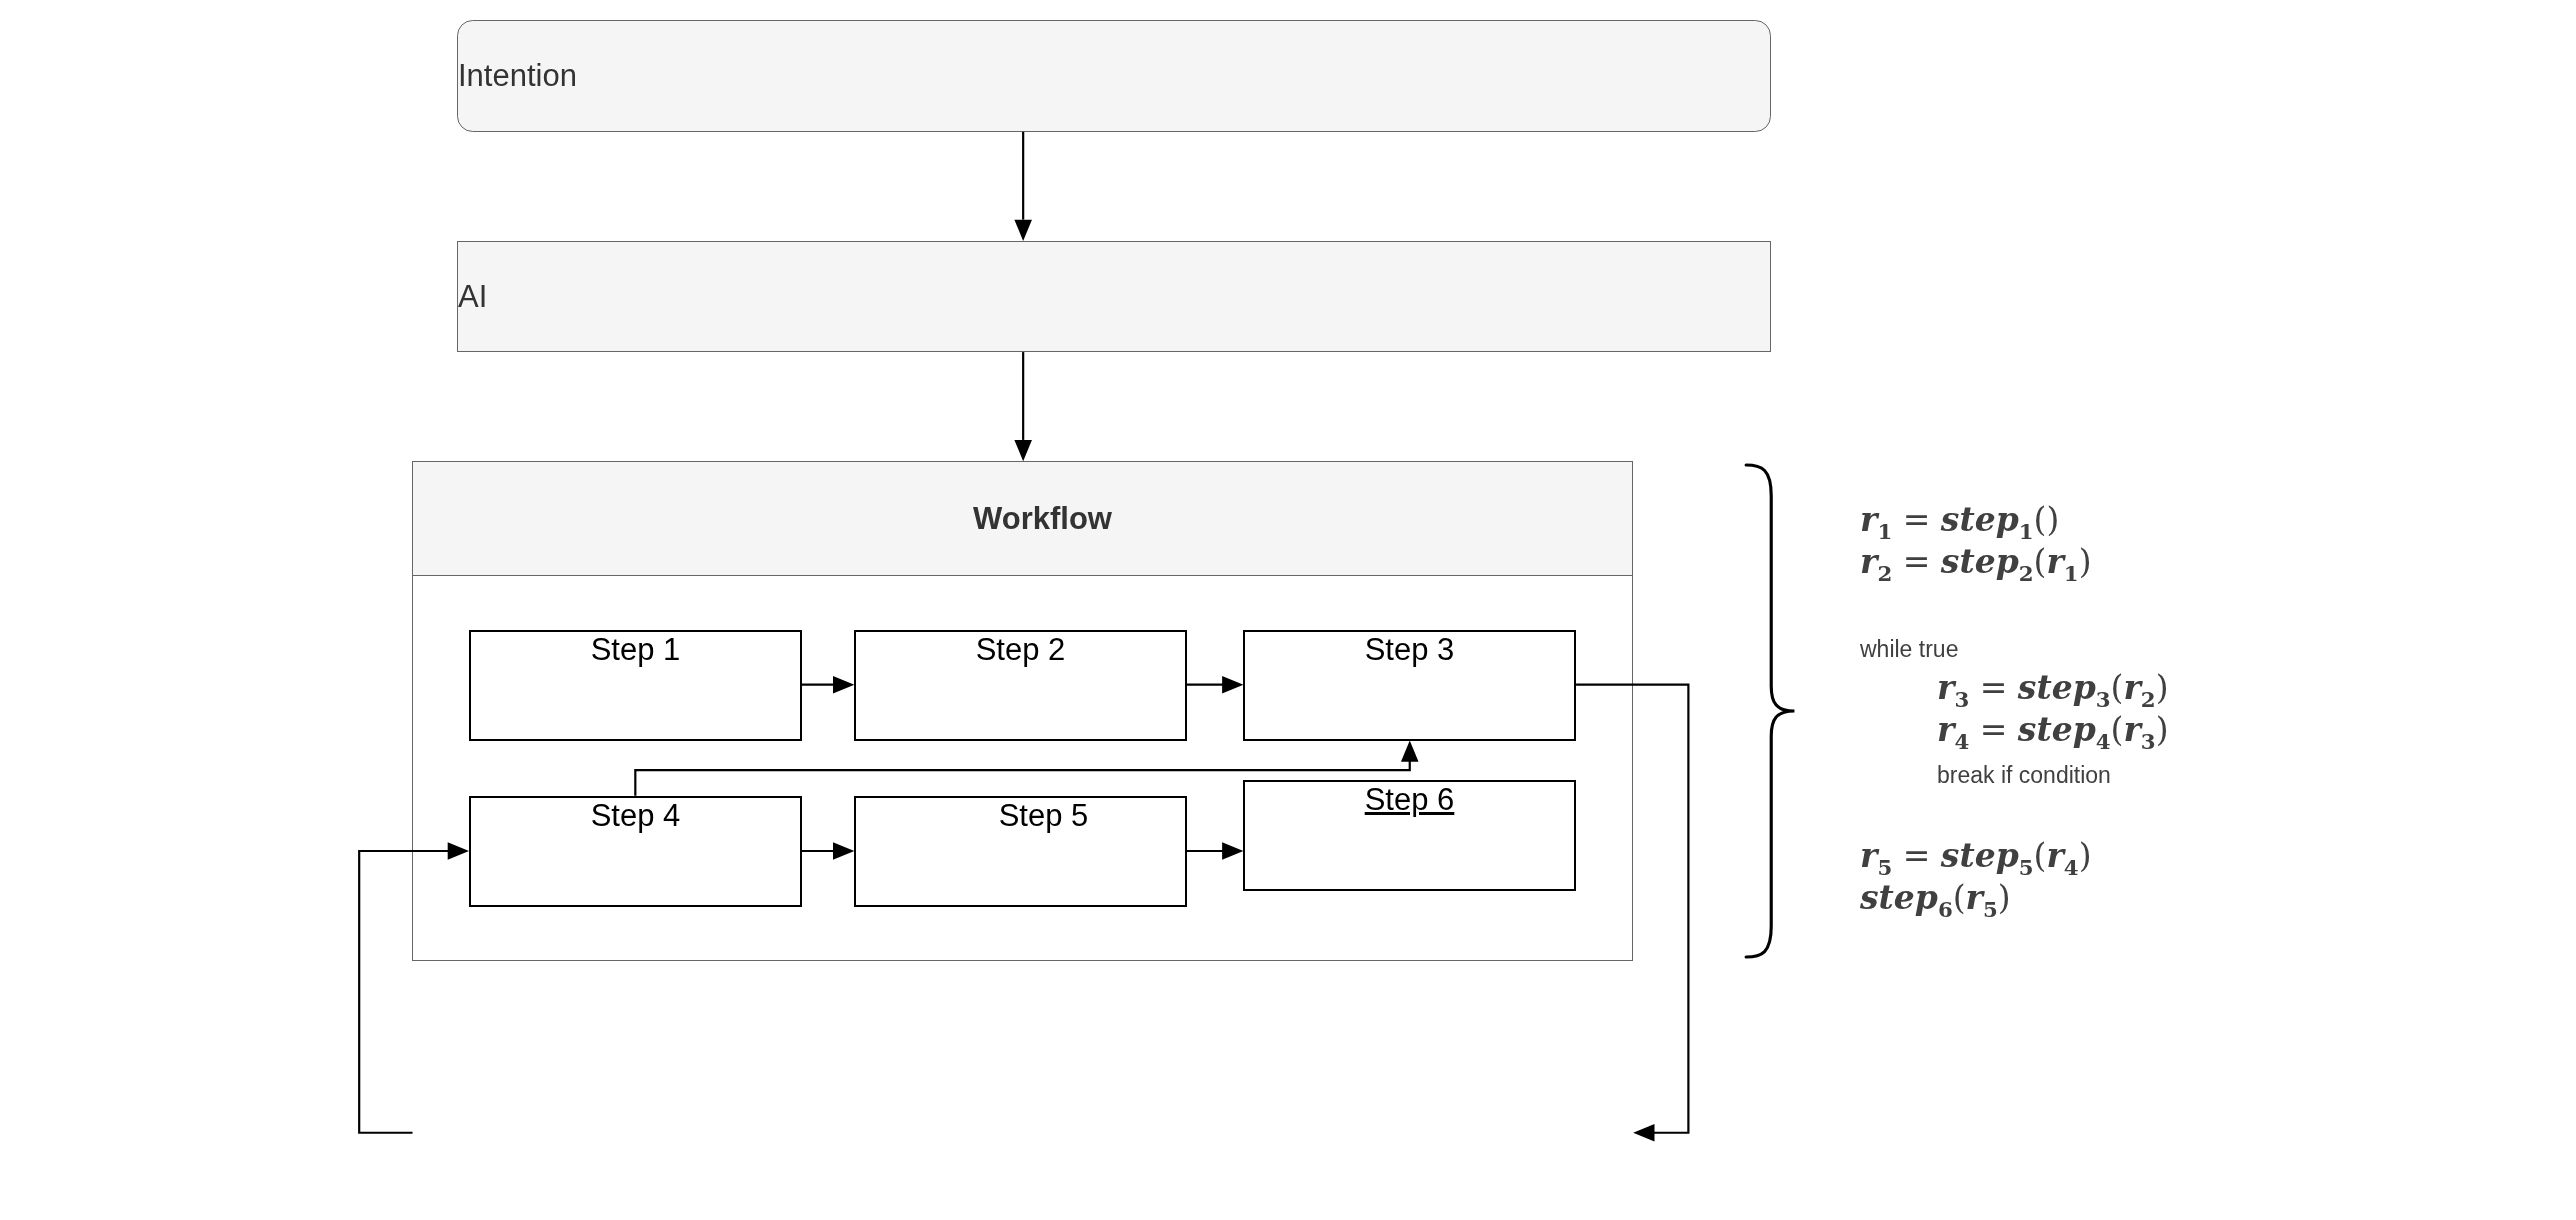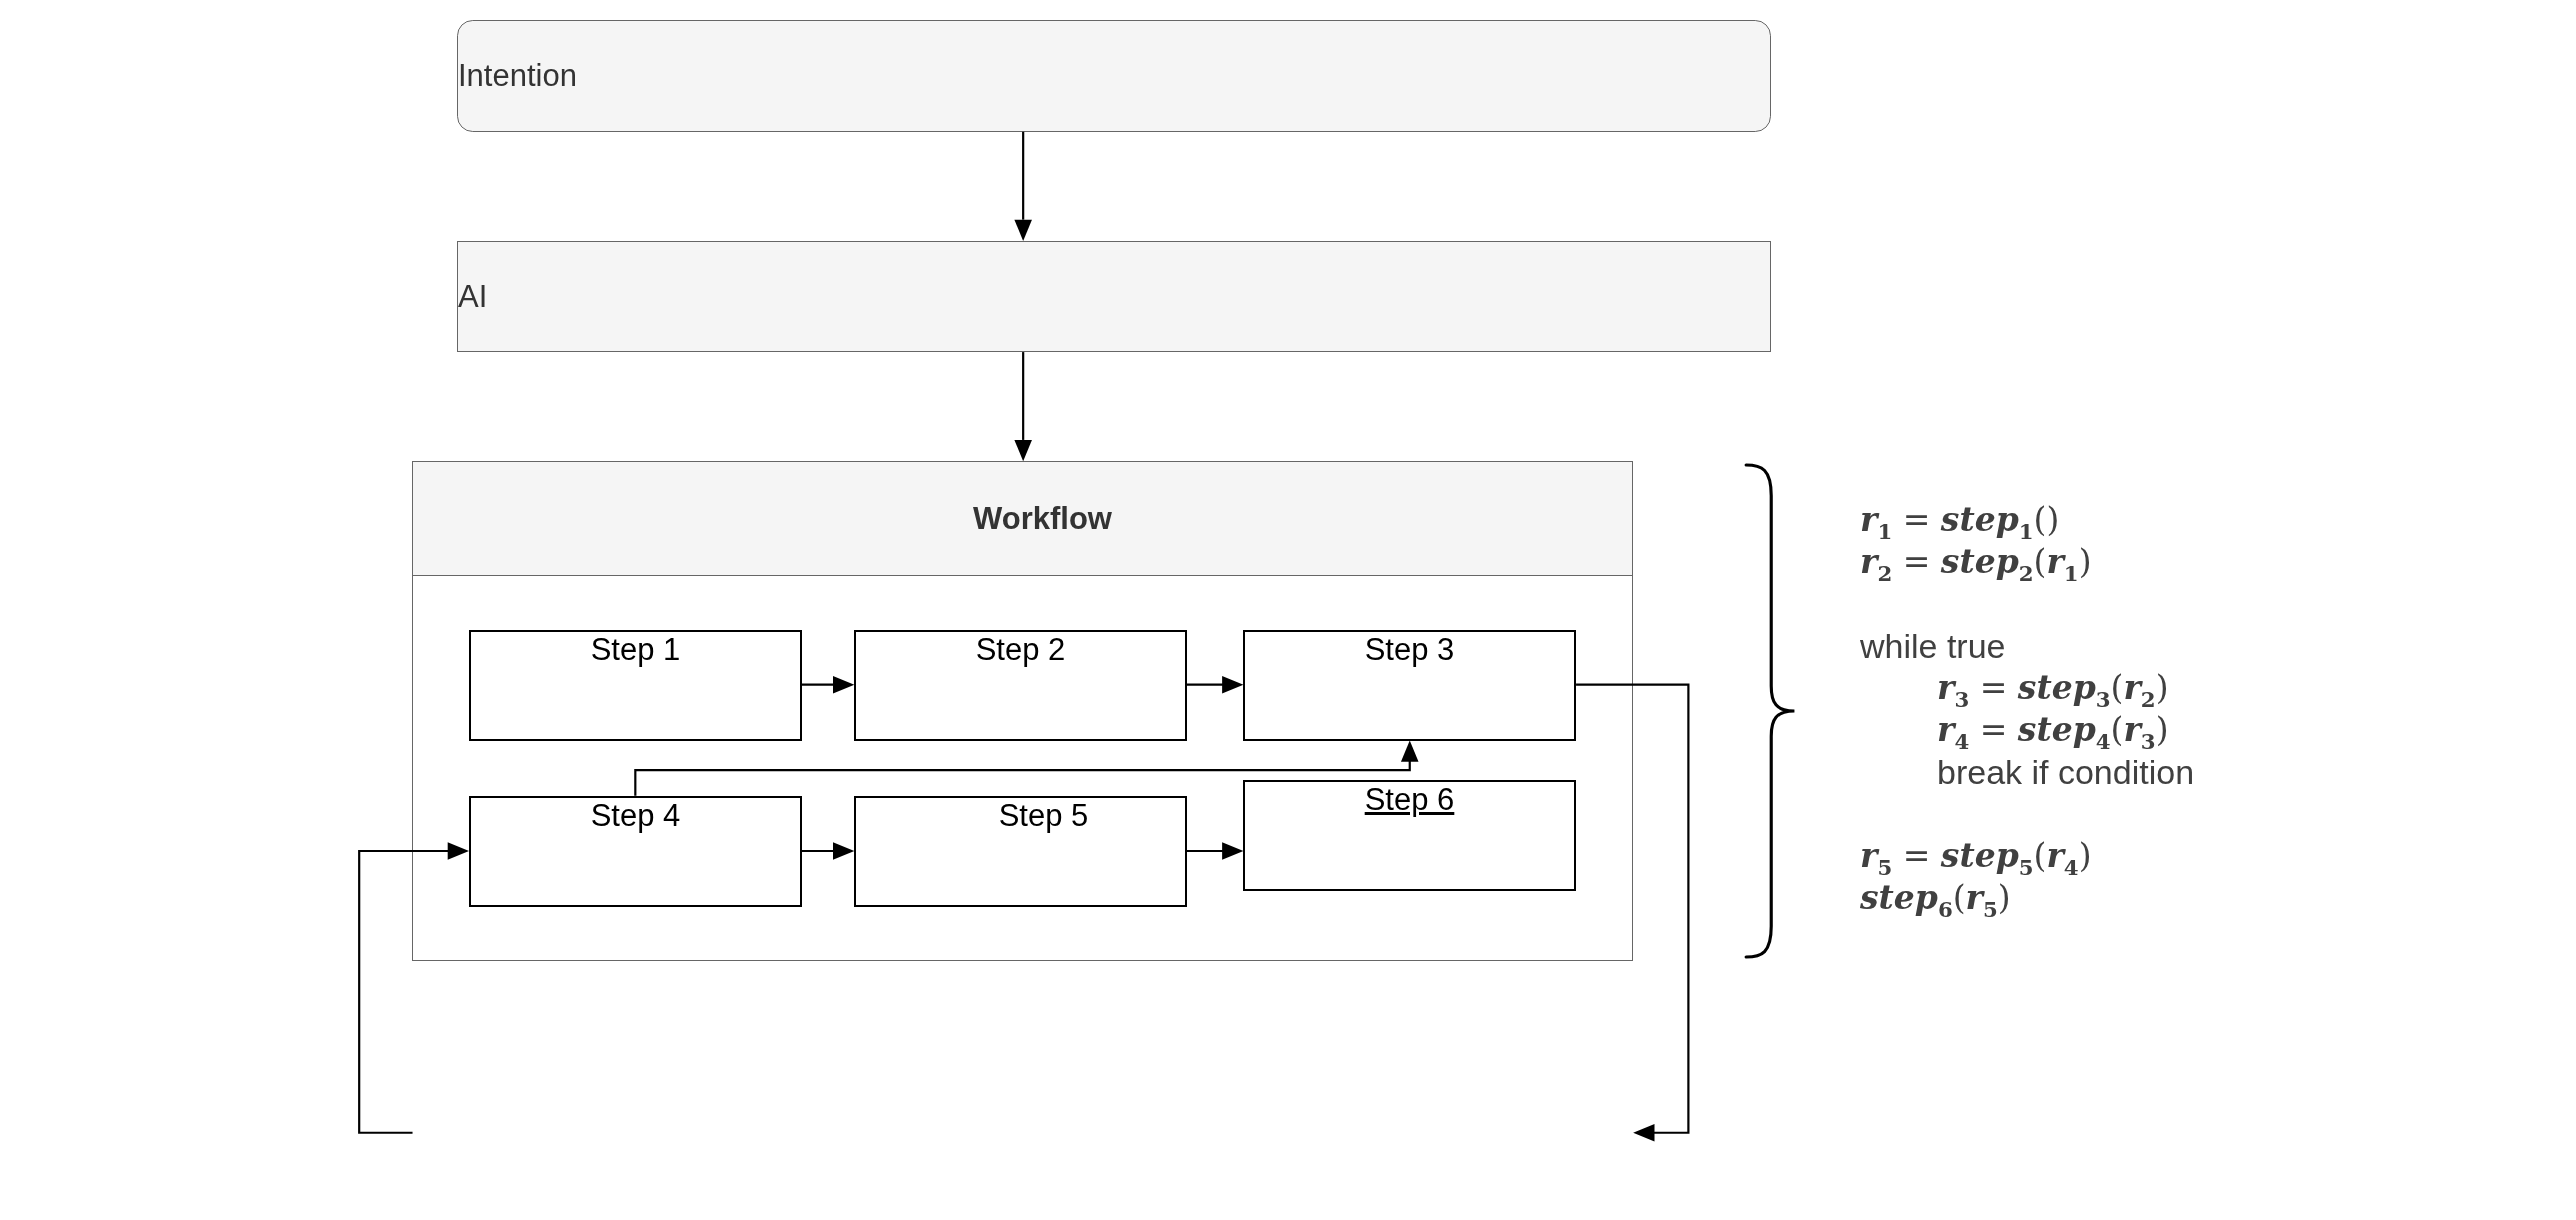--- a/index.html
+++ b/index.html
@@ -21,21 +21,21 @@
            display:flex;align-items:flex-start;justify-content:center;}
   .steplabel{font-size:31px;color:#000000;}
   #edges{position:absolute;left:0;top:0;width:2576px;height:1220px;pointer-events:none;}
   #code-block{position:absolute;left:1860px;top:499px;}
   .code-line{height:42px;line-height:42px;white-space:pre;font-size:33px;color:#404040;
            font-family:"DejaVu Serif",serif;}
   .code-line.indent{padding-left:77px;}
   .code-line .v{font-style:italic;font-weight:600;}
   .code-line .b{font-style:normal;font-weight:600;font-size:21.3px;vertical-align:-7.5px;}
   .code-line .o{font-style:normal;}
-  .code-line .k{font-family:"Liberation Sans",sans-serif;font-size:34px;}
+  .code-line .k{font-family:"Liberation Sans",sans-serif;font-size:23px;}
 </style>
 </head>
 <body>
 
 <div id="canvas">
 
   <div class="bignode rounded" style="top:20px;height:112px;">
     <span class="biglabel">Intention</span>
   </div>
 

